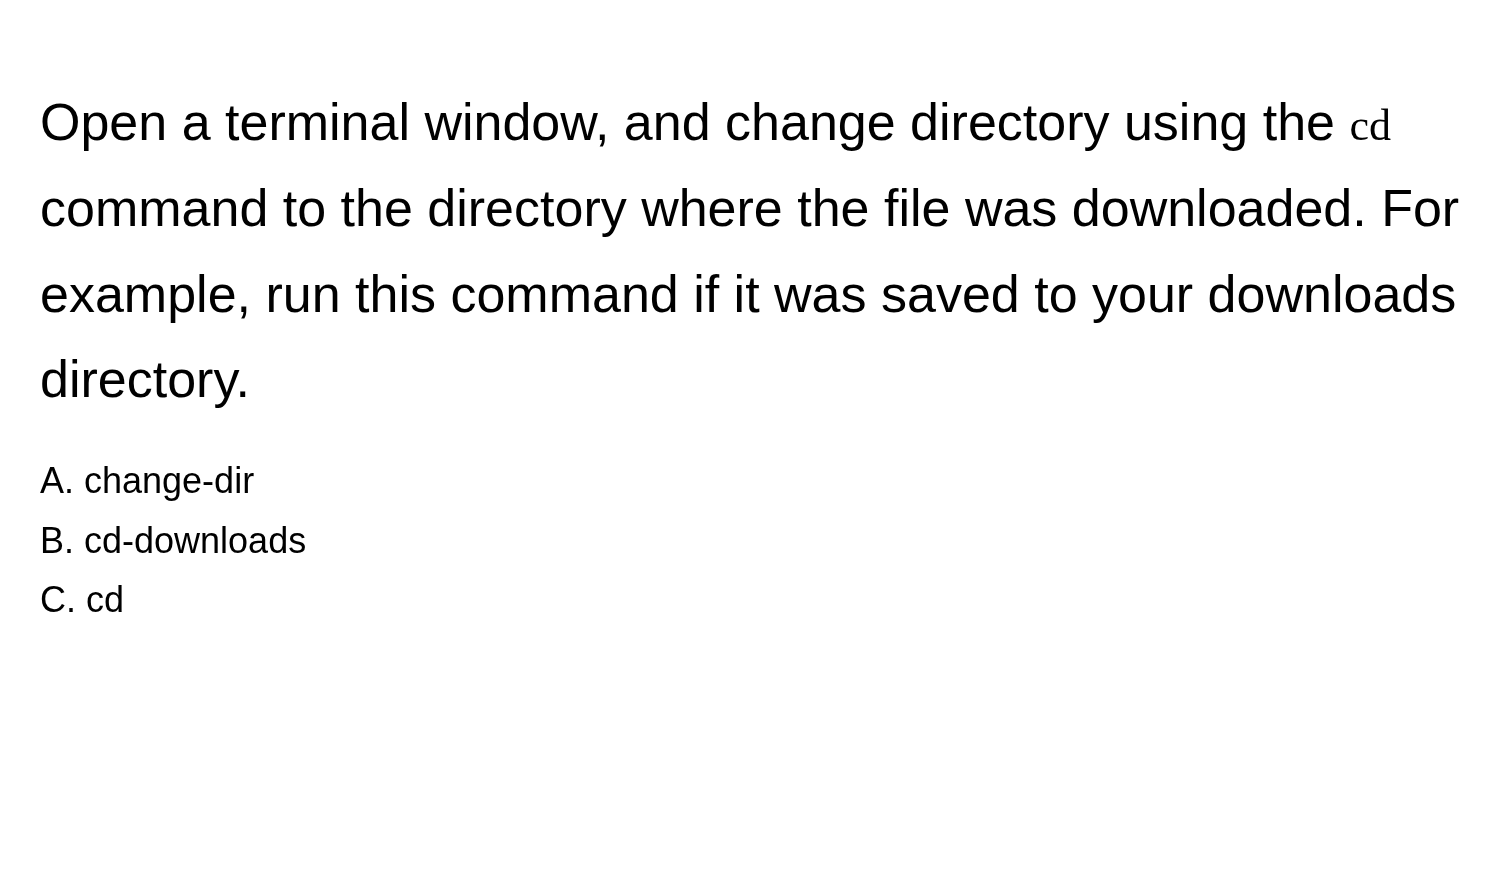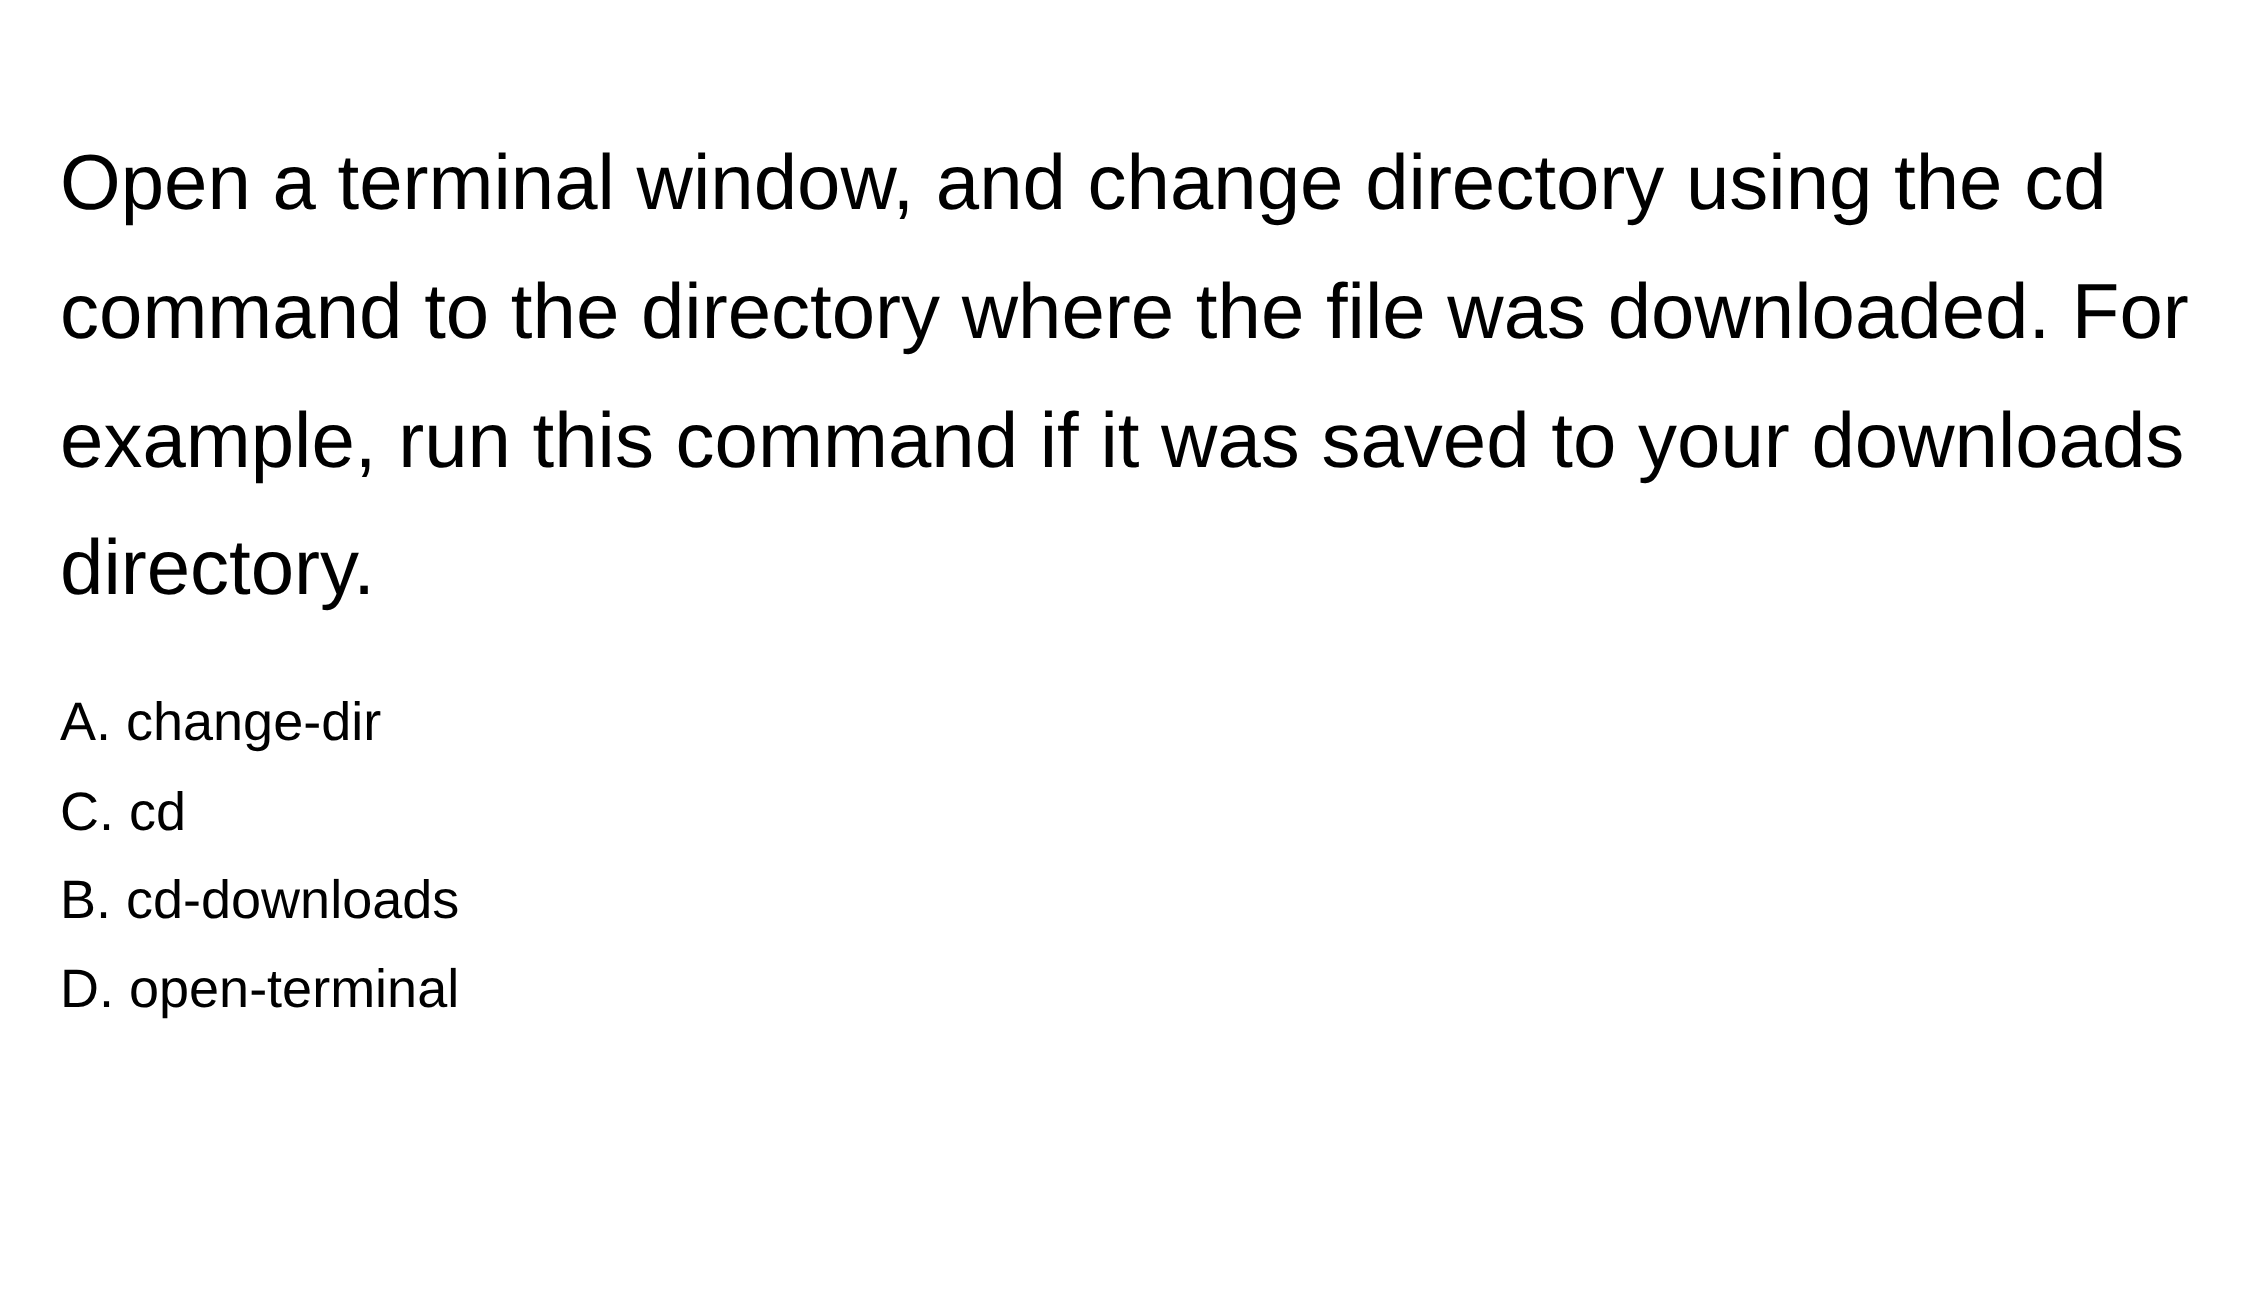--- a/index.html
+++ b/index.html
@@ -15,37 +15,36 @@
       color: #000000;
       padding: 80px 40px 40px 40px;
     }
     .question-text {
       font-size: 52px;
       line-height: 1.65;
       margin-bottom: 28px;
       font-weight: 400;
     }
     .code {
-      font-family: Liberation Sans, sans-serif;
-      font-size: 52px;
+      font-family: Liberation Serif, serif;
+      font-size: 44px;
     }
     .options {
       font-size: 36px;
       line-height: 1.65;
       font-weight: 400;
     }
     .option {
       display: block;
     }
   </style>
 </head>
 <body>
 
 <div class="question-text">
   <span>Open a terminal window, and change directory using the </span><span class="code">cd</span><span> command to the directory where the file was downloaded. For example, run this command if it was saved to your downloads directory.</span>
 </div>
 
 <div class="options">
   <span class="option">A. change-dir</span>
+  <span class="option">B. cd-downloads</span>
   <span class="option">C. cd</span>
-  <span class="option">B. cd-downloads</span>
-  <span class="option">D. open-terminal</span>
 </div>
 
 </body></html>

